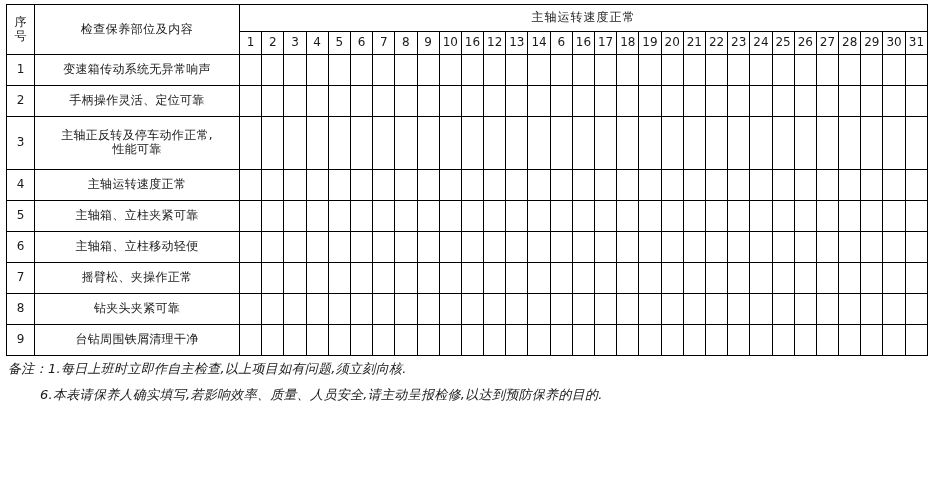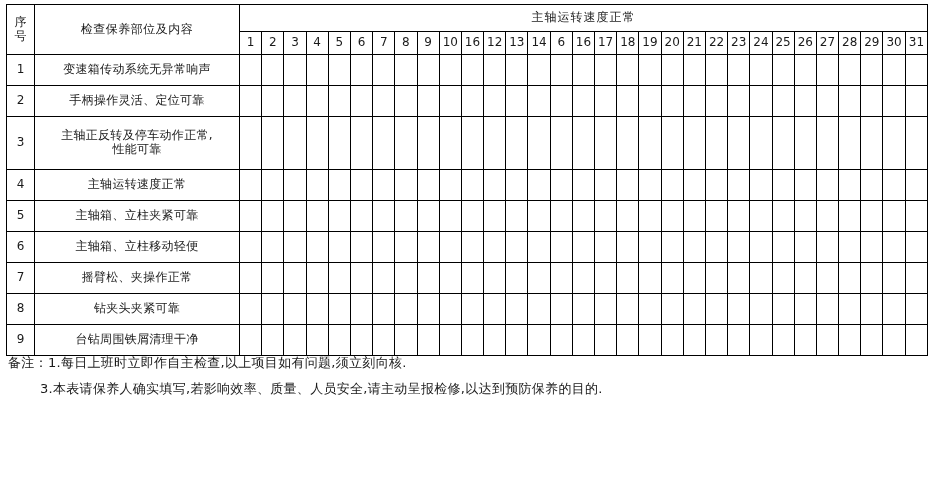--- a/index.html
+++ b/index.html
@@ -70,24 +70,25 @@
   td.cell {
     height: 30px;
   }
   tr.r-tall td.cell, tr.r-tall td.seq, tr.r-tall td.item {
     height: 52px;
   }
   td.item .line2 {
     display: block;
   }
   .notes {
-    margin-top: 0;
+    margin-top: 6px;
     font-size: 13px;
     line-height: 1.0;
     letter-spacing: 0.3px;
+    font-style: italic;
   }
   .notes .nline {
     display: block;
     white-space: nowrap;
   }
   .notes .nline.n1 { padding-left: 2px; margin-bottom: 13px; }
   .notes .nline.n2 { padding-left: 34px; margin-bottom: 13px; }
   .notes .nline.n3 { padding-left: 34px; }
   .gap-s { display: inline-block; width: 16px; }
   .gap-m { display: inline-block; width: 26px; }
@@ -503,16 +504,16 @@
           <td class="cell"></td>
           <td class="cell"></td>
           <td class="cell"></td>
       </tr>
 
     </tbody>
   </table>
 
   <div class="notes">
     <span class="nline n1">备注：1.每日上班时立即作自主检查,以上项目如有问题,须立刻向核.</span>
-    <span class="nline n3">3.本表请保养人确实填写,若影响效率、质量、人员安全,请主动呈报检修,以达到预防保养的目的.</span>
+    <span class="nline n3">6.本表请保养人确实填写,若影响效率、质量、人员安全,请主动呈报检修,以达到预防保养的目的.</span>
   </div>
 
 </div>
 
 </body></html>

